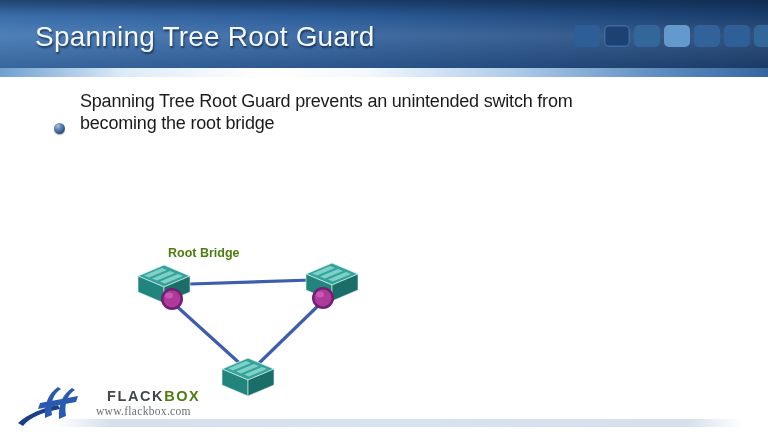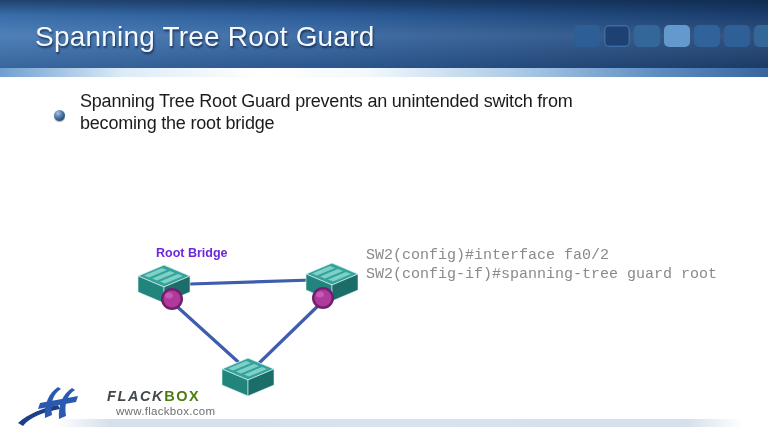--- a/index.html
+++ b/index.html
@@ -21,49 +21,49 @@
   }
   .slide-title {
     position:absolute; left:35px; top:21px; font-size:28px; letter-spacing:0.2px;
     color:#f4f9ff; text-shadow:1px 2px 2px rgba(8,24,50,0.65); white-space:nowrap;
   }
   .squares { position:absolute; top:25px; right:-12px; display:flex; gap:4px; }
   .sq { width:26px; height:22px; border-radius:5px; flex:0 0 auto; }
 
   
   .bullets { position:absolute; left:54px; top:90px; width:690px; }
-  .bullet-item { display:flex; align-items:center; margin-bottom:15px; }
+  .bullet-item { display:flex; align-items:flex-end; margin-bottom:15px; }
   .bullet-dot {
     width:11px; height:11px; border-radius:50%; margin:6px 15px 0 0; flex:0 0 auto;
     background:radial-gradient(circle at 35% 28%, #a9c2de 0%, #527aa8 40%, #1d3f6c 85%);
     box-shadow:0 1px 1px rgba(30,50,80,0.4);
   }
   .bullet-text {
     font-size:18px; line-height:22px; color:#1b1b1b; letter-spacing:-0.2px;
     white-space:pre-line;
   }
 
   
   .diagram-svg { position:absolute; left:0; top:0; width:768px; height:432px; pointer-events:none; }
   .root-bridge-label {
-    position:absolute; left:116px; top:246px; font-size:12.5px; font-weight:bold; color:#6d28d9;
+    position:absolute; left:128px; top:246px; font-size:12.5px; font-weight:bold; color:#4d7c0f;
     white-space:nowrap;
     padding-left:40px;
   }
   .code-block {
     position:absolute; left:366px; top:246px; font-family:"Liberation Mono","DejaVu Sans Mono",monospace;
     font-size:15px; line-height:19px; color:#8a8a8a; white-space:pre;
   }
 
   
   .logo { position:absolute; left:14px; top:383px; width:100px; height:45px; }
   .brand { position:absolute; left:107px; top:388px; font-size:14.5px; font-weight:bold; letter-spacing:1.6px; white-space:nowrap; }
-  .brand .flack { color:#43484c;font-style:italic; }
+  .brand .flack { color:#43484c; }
   .brand .box { color:#4d7c0f; }
-  .site-url { position:absolute; left:116px; top:405px; font-size:11.5px; color:#6a6f73; letter-spacing:0.3px; }
+  .site-url { position:absolute; left:96px; top:405px; font-size:11.5px; color:#6a6f73; letter-spacing:0.3px;font-family:Liberation Serif, serif; }
   .bottom-bar {
     position:absolute; left:55px; top:419px; width:688px; height:8px; border-radius:2px;
     background:linear-gradient(90deg, rgba(150,176,206,0) 0%, rgba(152,178,208,0.40) 8%, rgba(172,196,222,0.48) 50%, rgba(152,178,208,0.40) 92%, rgba(150,176,206,0) 100%);
   }
 </style>
 </head>
 <body>
 
 <div class="slide">
 
@@ -118,22 +118,20 @@
       <circle cx="172" cy="299" r="8.5" fill="#b03a9c"></circle>
       <ellipse cx="169" cy="295.5" rx="4" ry="3" fill="#cf66bd" opacity="0.7"></ellipse>
     </g>
     <g>
       <circle cx="323" cy="298" r="11" fill="#71206f"></circle>
       <circle cx="323" cy="298" r="8.5" fill="#b03a9c"></circle>
       <ellipse cx="320" cy="294.5" rx="4" ry="3" fill="#cf66bd" opacity="0.7"></ellipse>
     </g>
   </svg>
 
-  <div class="code-block">SW2(config)#interface fa0/2
-SW2(config-if)#spanning-tree guard root</div>
 
   <svg class="logo" viewBox="0 0 100 45" xmlns="http://www.w3.org/2000/svg">
     <path d="M4 40 C14 31 28 25 44 22 L46 26 C30 29 16 34 9 43 Z" fill="#1c3f86"></path>
     <path d="M44 4 C35 10 30 20 31 35 L38 32 C36 20 39 11 47 6 Z" fill="#2a5ab0"></path>
     <path d="M58 5 C49 11 44 21 45 36 L52 33 C50 21 53 12 61 7 Z" fill="#2a5ab0"></path>
     <path d="M26 20 L64 13 L62 19 L24 26 Z" fill="#2a5ab0"></path>
   </svg>
   <div class="brand">
     <span class="flack">FLACK</span><span class="box">BOX</span>
   </div>

